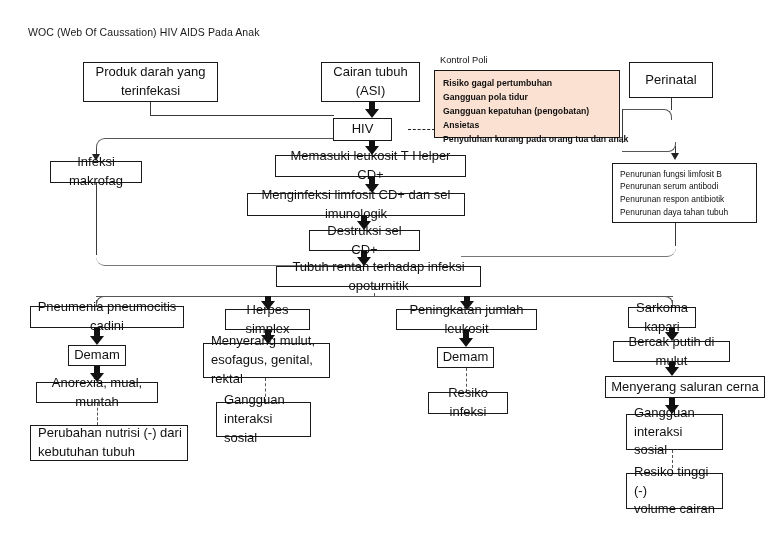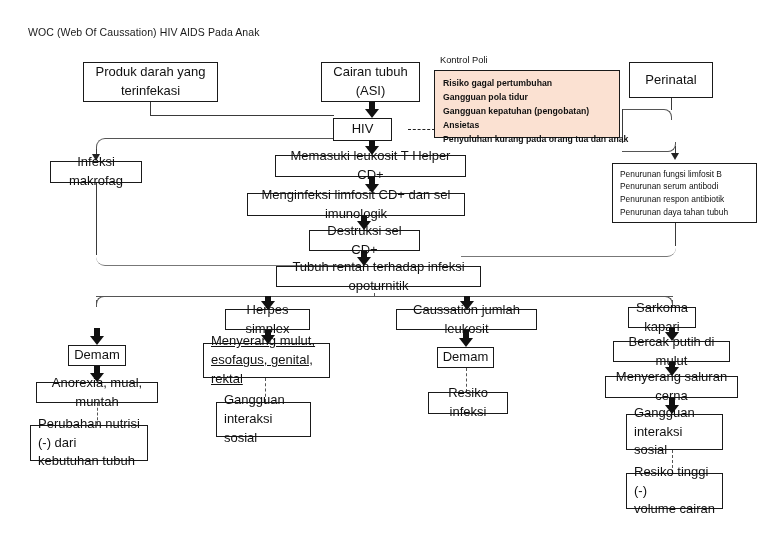--- a/index.html
+++ b/index.html
@@ -192,69 +192,72 @@
 
   <div class="node left" style="left:612px; top:163px; width:145px; height:60px; font-size:8.4px; line-height:1.5;justify-content:flex-end;">
     <div class="lines">
       <span>Penurunan fungsi limfosit B</span>
       <span>Penurunan serum antibodi</span>
       <span>Penurunan respon antibiotik</span>
       <span>Penurunan daya tahan tubuh</span>
     </div>
   </div>
 
+  <div class="node" style="left:30px; top:306px; width:154px; height:22px;">
+    <div class="lines">Pneumenia pneumocitis cadini</div>
+  </div>
 
   <div class="node" style="left:68px; top:345px; width:58px; height:21px;">
     <div class="lines">Demam</div>
   </div>
 
   <div class="node" style="left:36px; top:382px; width:122px; height:21px;">
     <div class="lines">Anorexia, mual, muntah</div>
   </div>
 
-  <div class="node left" style="left:30px; top:425px; width:118px; height:36px;">
+  <div class="node left" style="left:30px; top:425px; width:158px; height:36px;">
     <div class="lines" style="white-space:pre-line;">Perubahan nutrisi (-) dari
 kebutuhan tubuh</div>
   </div>
 
   <div class="node" style="left:225px; top:309px; width:85px; height:21px;">
     <div class="lines">Herpes simplex</div>
   </div>
 
-  <div class="node left" style="left:203px; top:343px; width:127px; height:35px;text-decoration:underline;">
+  <div class="node left" style="left:203px; top:343px; width:127px; height:35px;">
     <div class="lines" style="white-space:pre-line;">Menyerang mulut,
 esofagus, genital, rektal</div>
   </div>
 
   <div class="node left" style="left:216px; top:402px; width:95px; height:35px;">
     <div class="lines" style="white-space:pre-line;">Gangguan
 interaksi sosial</div>
   </div>
 
   <div class="node" style="left:396px; top:309px; width:141px; height:21px;">
-    <div class="lines">Caussation jumlah leukosit</div>
+    <div class="lines">Peningkatan jumlah leukosit</div>
   </div>
 
   <div class="node" style="left:437px; top:347px; width:57px; height:21px;">
     <div class="lines">Demam</div>
   </div>
 
   <div class="node" style="left:428px; top:392px; width:80px; height:22px;">
     <div class="lines">Resiko infeksi</div>
   </div>
 
   <div class="node" style="left:628px; top:307px; width:68px; height:21px;">
     <div class="lines">Sarkoma kapari</div>
   </div>
 
   <div class="node" style="left:613px; top:341px; width:117px; height:21px;">
     <div class="lines">Bercak putih di mulut</div>
   </div>
 
-  <div class="node" style="left:605px; top:376px; width:133px; height:22px;">
+  <div class="node" style="left:605px; top:376px; width:160px; height:22px;">
     <div class="lines">Menyerang saluran cerna</div>
   </div>
 
   <div class="node left" style="left:626px; top:414px; width:97px; height:36px;">
     <div class="lines" style="white-space:pre-line;">Gangguan
 interaksi sosial</div>
   </div>
 
   <div class="node left" style="left:626px; top:473px; width:97px; height:36px;">
     <div class="lines" style="white-space:pre-line;">Resiko tinggi (-)

